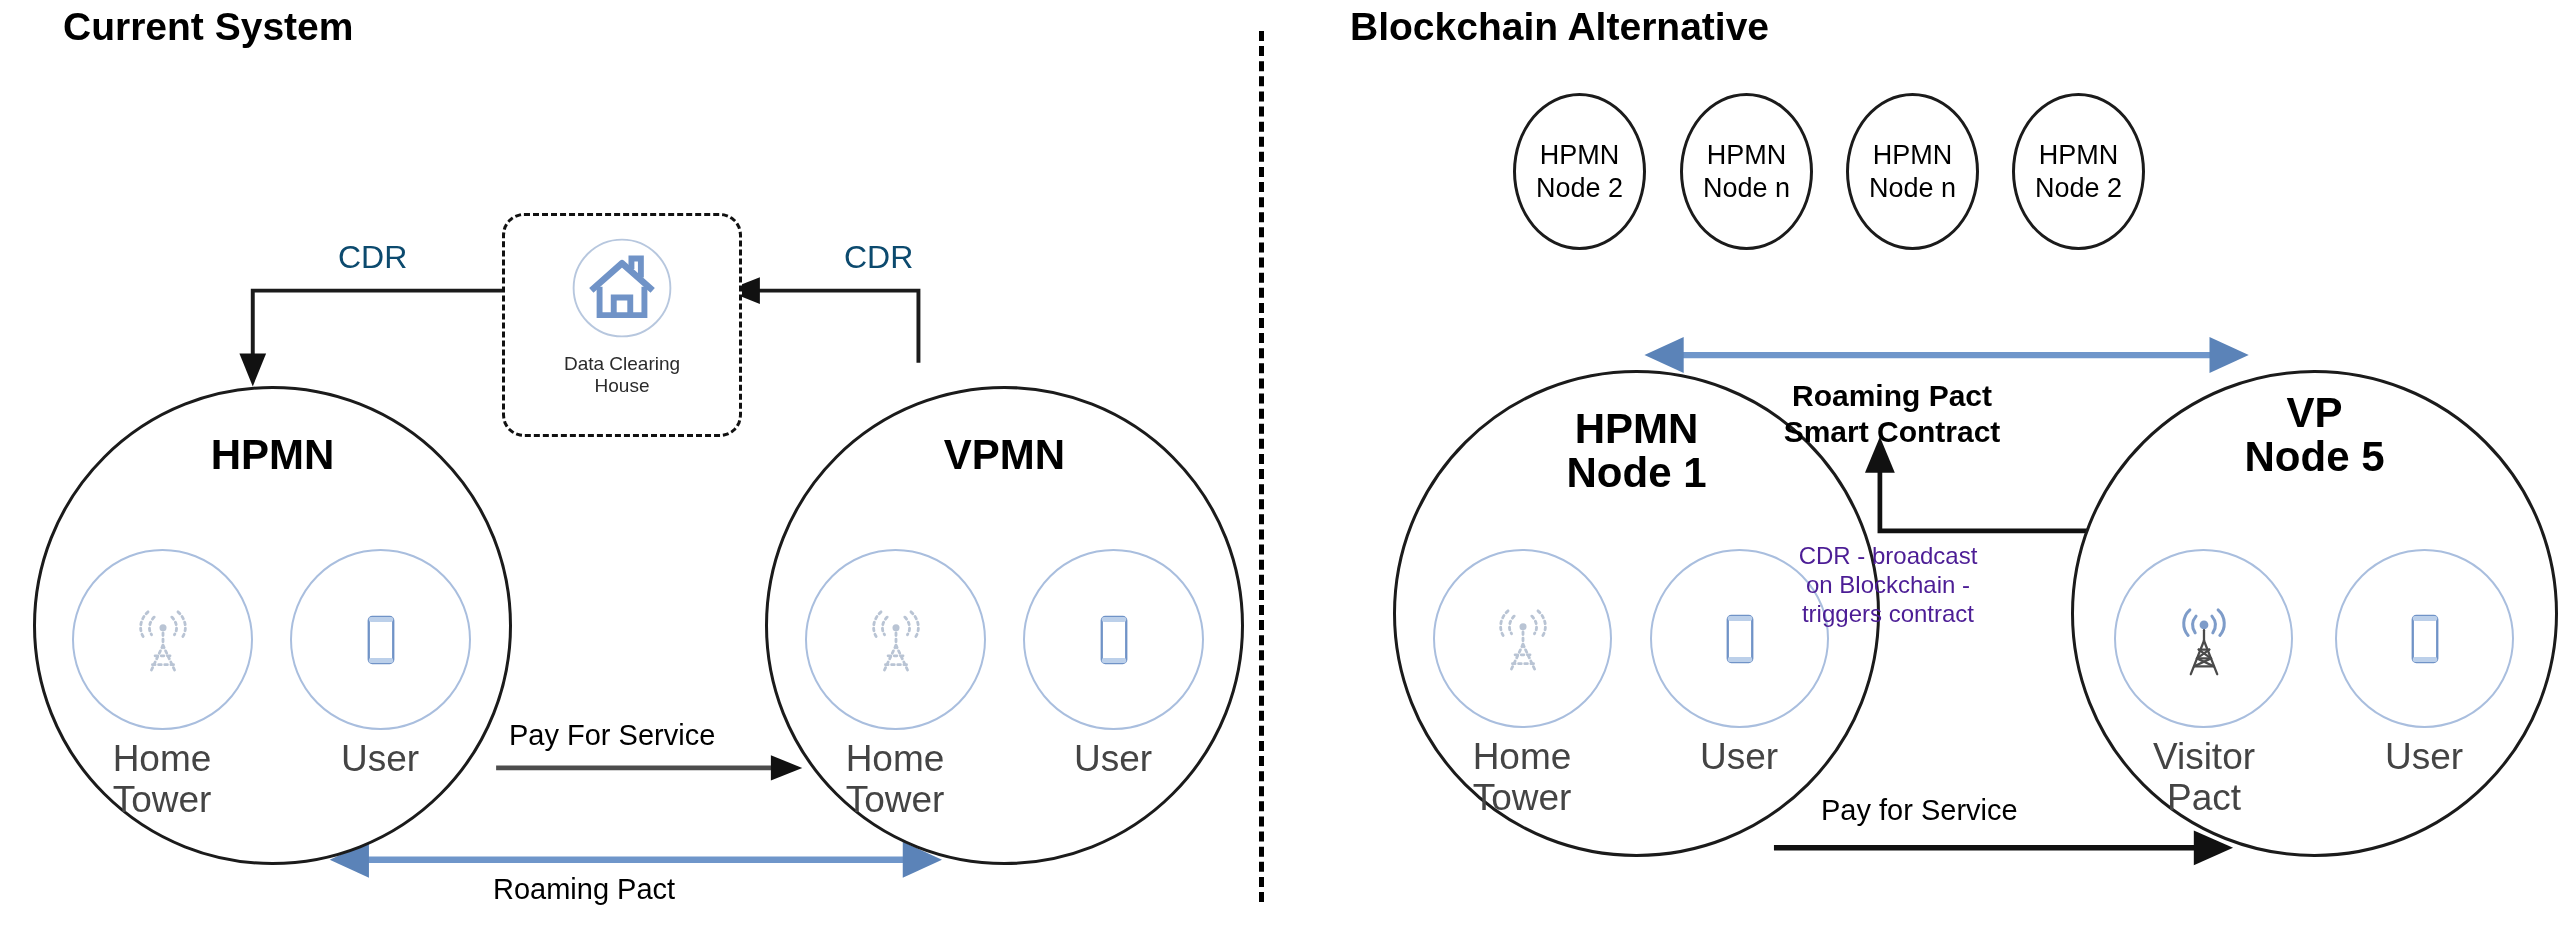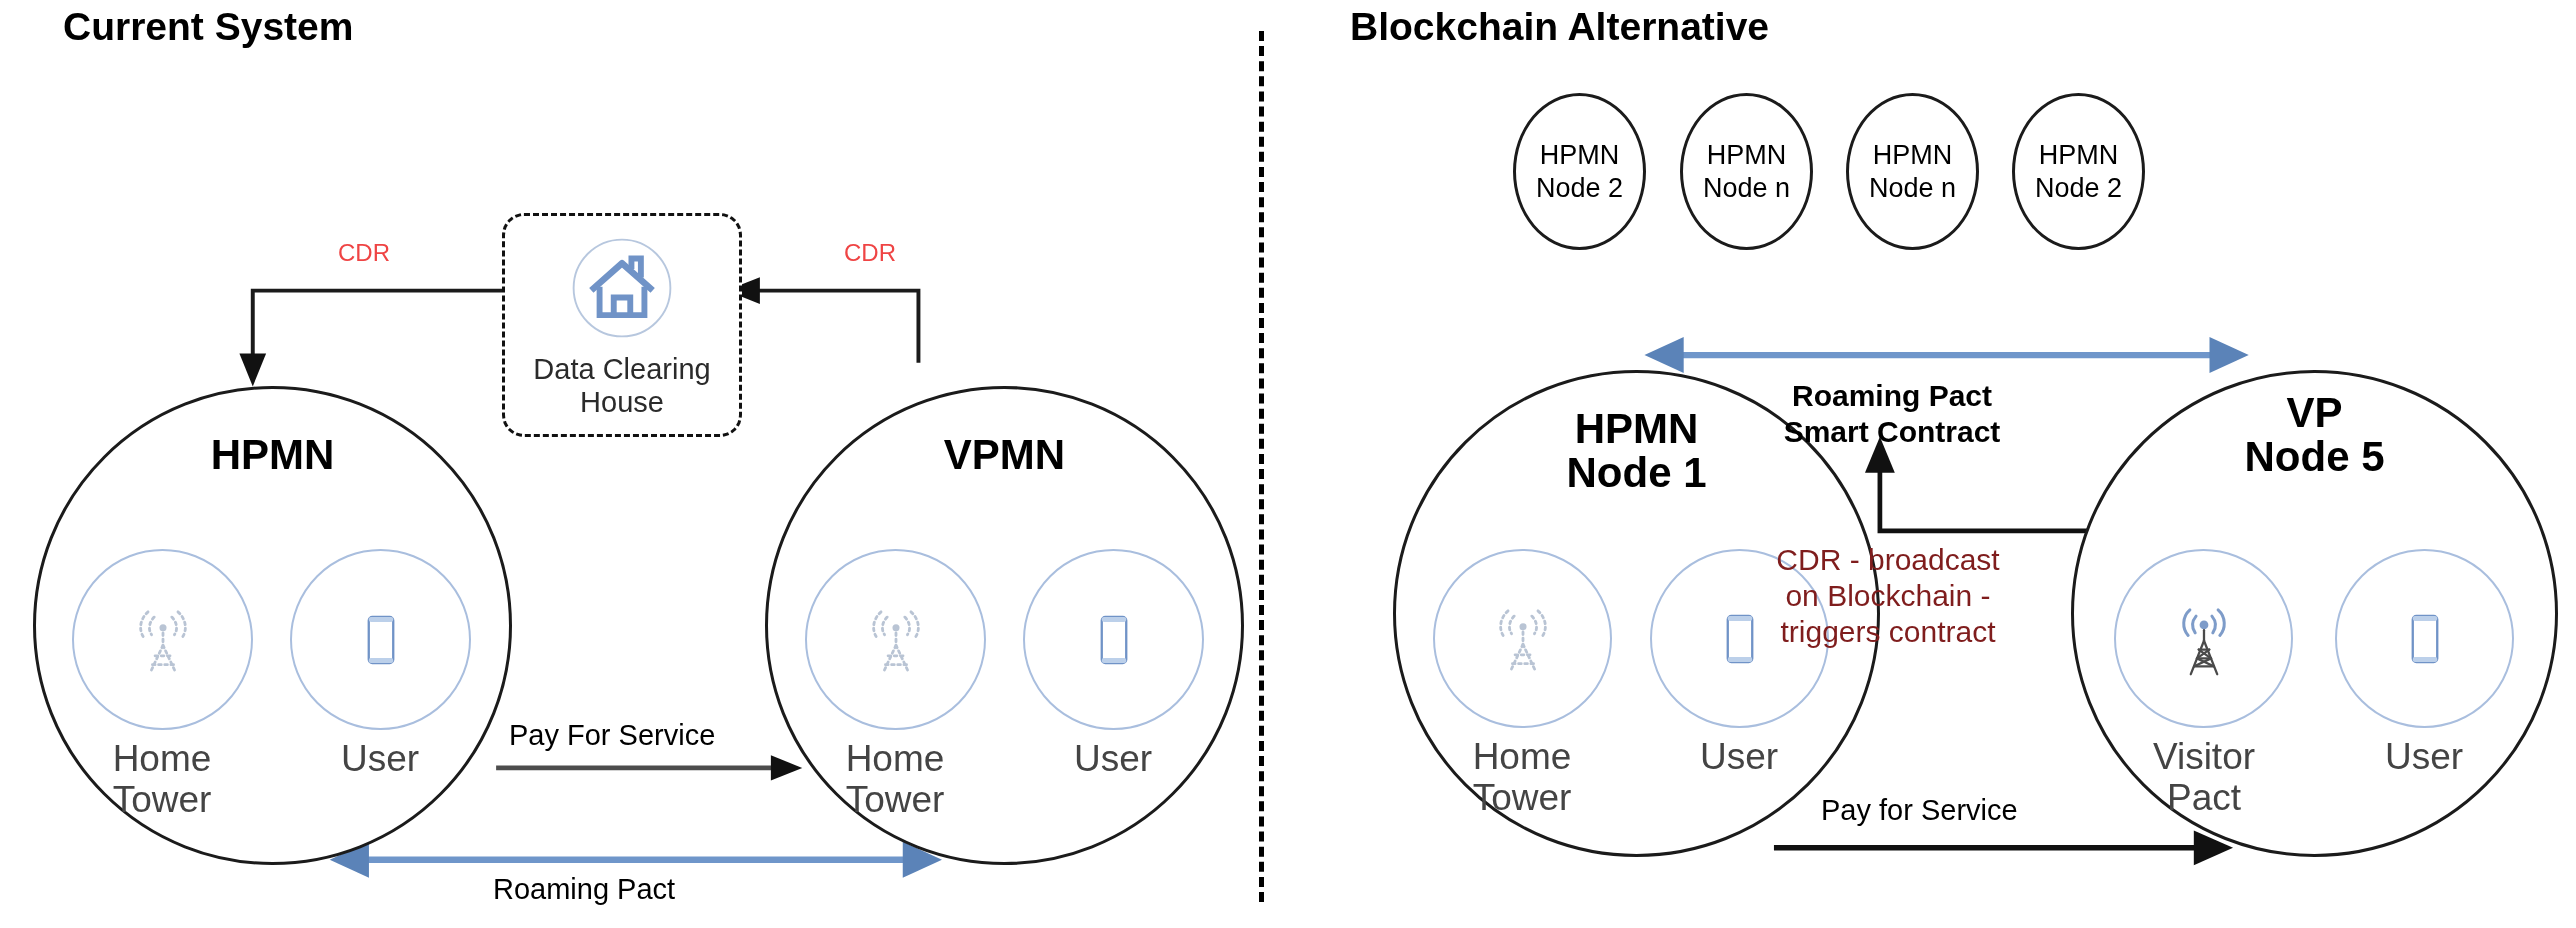--- a/index.html
+++ b/index.html
@@ -96,43 +96,43 @@
   .dch-box {
     border: 3.1px dashed #111111;
     border-radius: 22px;
     background: #ffffff;
     box-sizing: border-box;
     display: flex;
     flex-direction: column;
     align-items: center;
   }
   .dch-label {
-    font-size: 29px;
+    font-size: 19px;
     color: #2b2b2b;
     text-align: center;
     line-height: 1.15;
     white-space: pre-line;
   }
 
   
   .edge-label {
     position: absolute;
-    font-size: 24px;
-    color: #ef4444;
+    font-size: 32px;
+    color: #0c4a6e;
     white-space: nowrap;
   }
   .edge-label.bold {
     font-weight: normal;
     color: #000000;
     font-size: 29px;
   }
   .multi {
     position: absolute;
-    font-size: 30px;
-    color: #7f1d1d;
+    font-size: 24px;
+    color: #4c1d95;
     line-height: 1.2;
     white-space: pre-line;
     text-align: center;
   }
   .multi.bold {
     font-weight: bold;
     font-size: 30px;
     color: #000000;
   }
 

